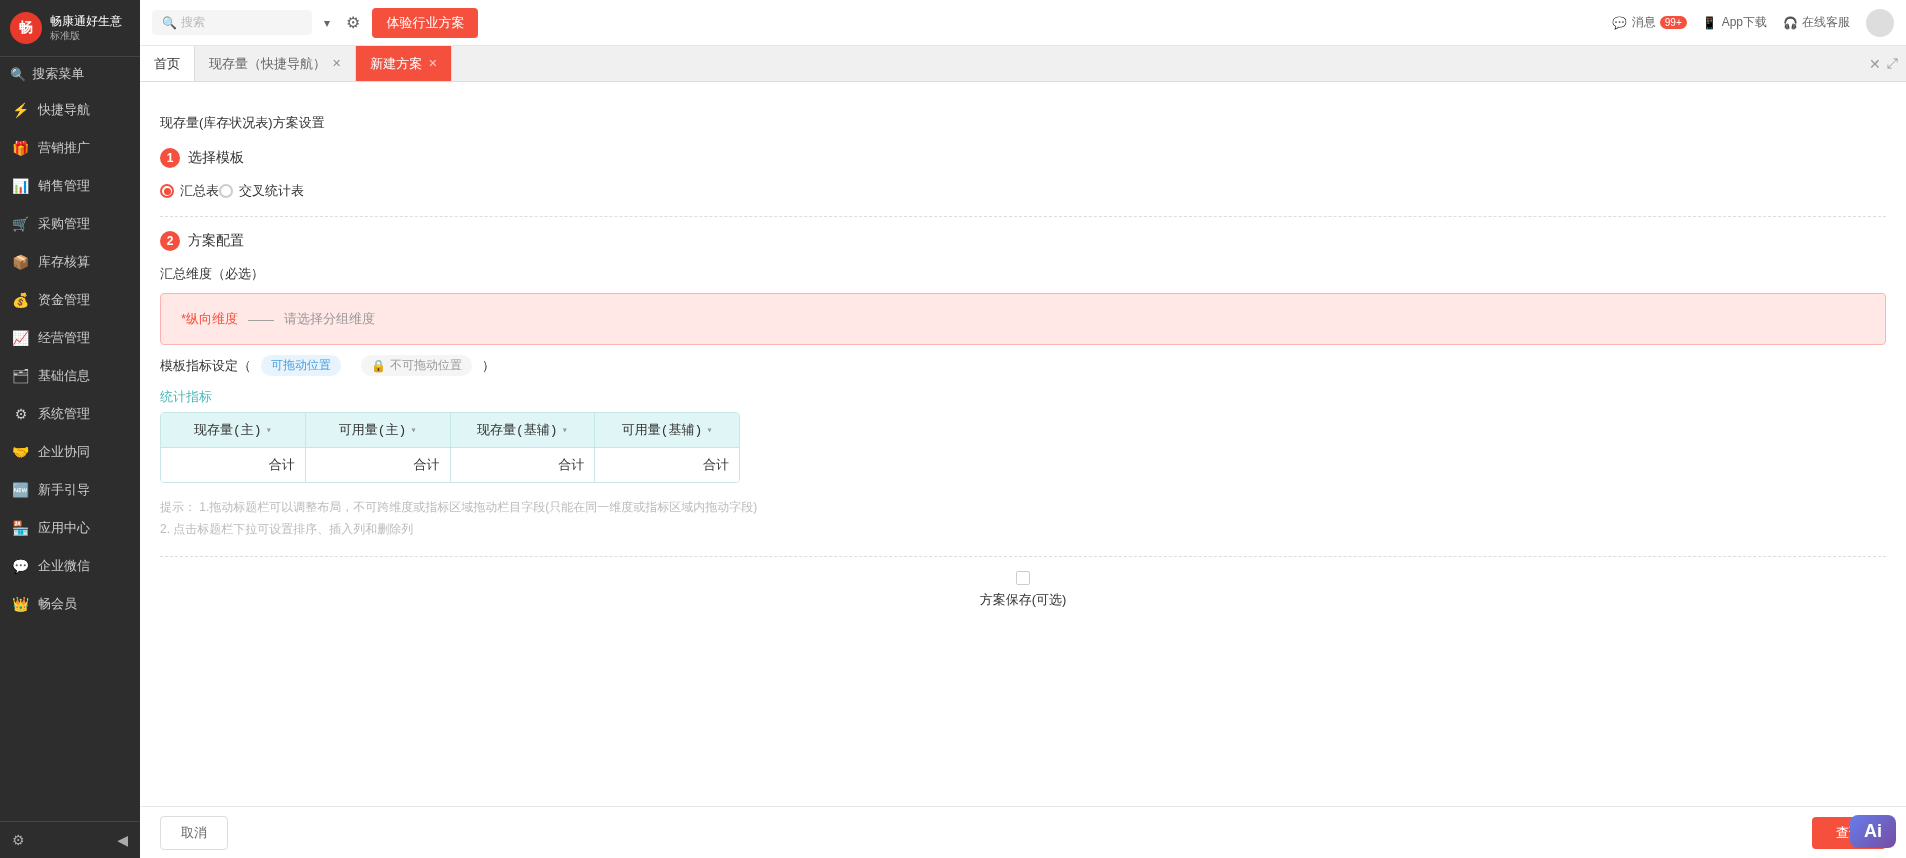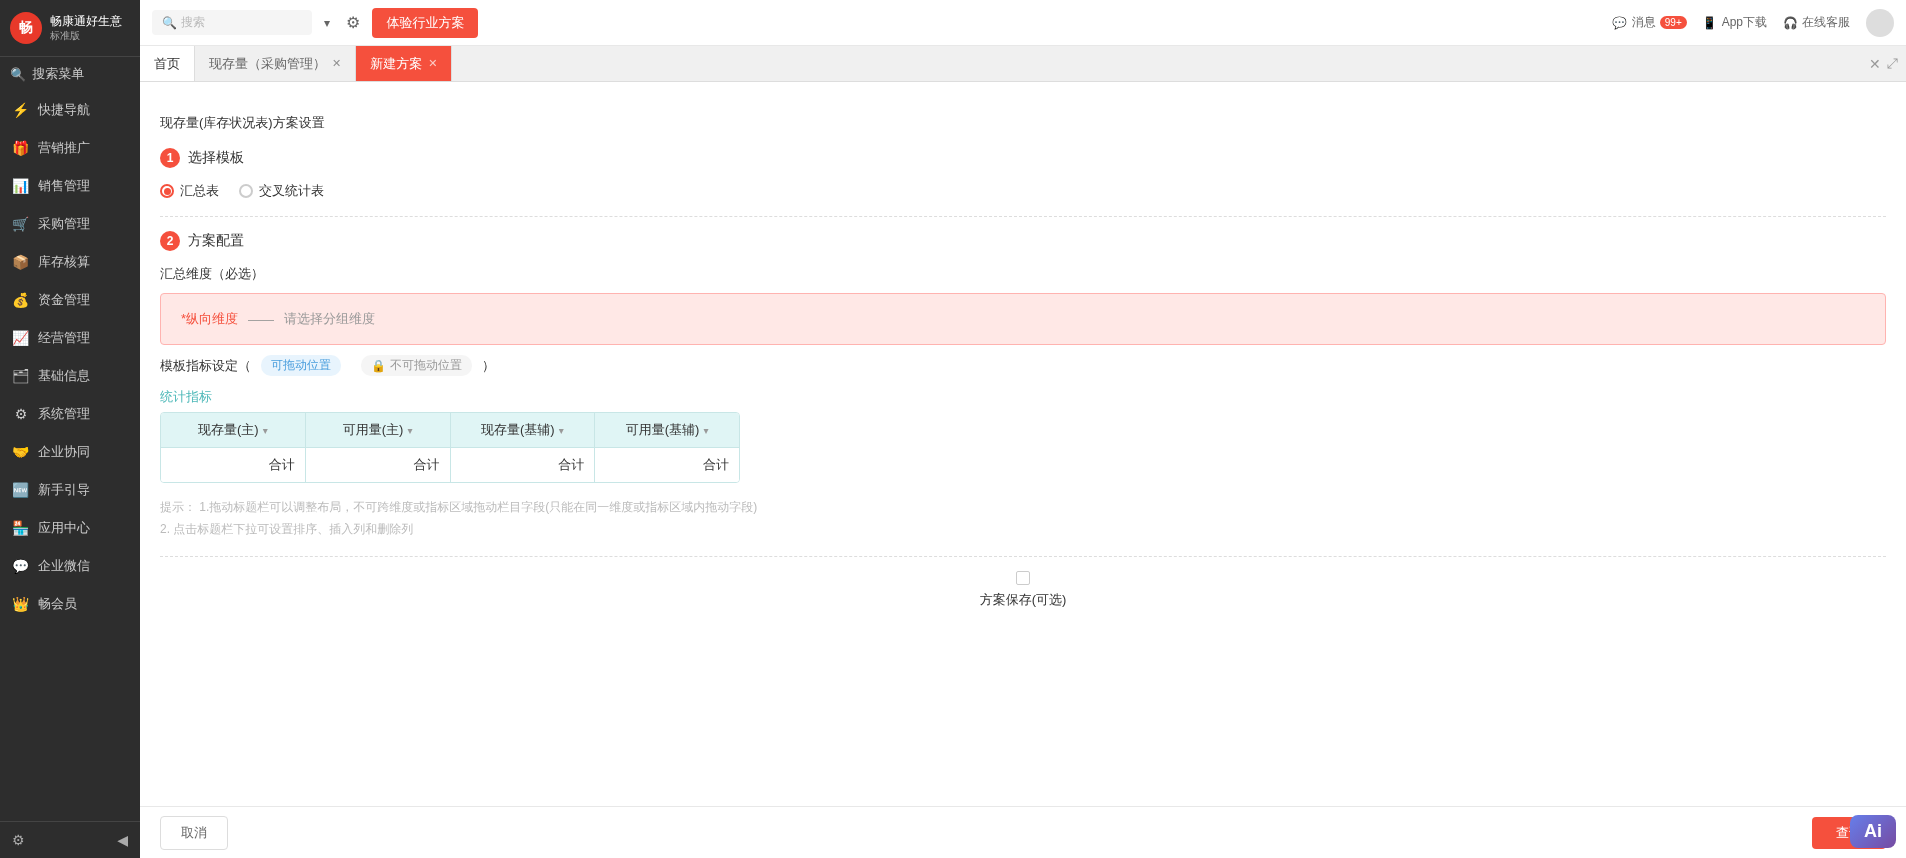--- a/index.html
+++ b/index.html
@@ -117,21 +117,21 @@
     }
     .section-num {
       width: 20px; height: 20px;
       background: #f5503d; color: #fff;
       border-radius: 50%; display: flex; align-items: center; justify-content: center;
       font-size: 12px; font-weight: bold; flex-shrink: 0;
     }
     .section-title { font-size: 14px; color: #333; font-weight: 500; }
 
     
-    .template-options { display: flex; align-items: center; gap: 20px; }
+    .template-options { display: flex; align-items: center; }
     .radio-option { display: flex; align-items: center; gap: 6px; cursor: pointer; color: #333; font-size: 13px; }
     .radio-circle {
       width: 14px; height: 14px; border-radius: 50%;
       border: 2px solid #ccc;
       display: flex; align-items: center; justify-content: center;
     }
     .radio-circle.checked { border-color: #f5503d; }
     .radio-circle.checked::after {
       content: ''; width: 7px; height: 7px;
       background: #f5503d; border-radius: 50%;
@@ -165,21 +165,21 @@
     .non-draggable-badge {
       background: #f5f5f5; color: #999;
       border-radius: 10px; padding: 2px 10px; font-size: 12px;
       display: flex; align-items: center; gap: 4px;
     }
 
     
     .stats-section { margin-bottom: 14px; }
     .stats-label { color: #4db8b8; font-size: 13px; margin-bottom: 6px; }
     .stats-table { border: 1px solid #c8e6e6; border-radius: 4px; overflow: hidden; width: 580px; }
-    .stats-table-header { display: flex; background: #e0f5f5; }
+    .stats-table-header { display: flex; background: #e0f5f5; font-family: Liberation Mono, monospace; }
     .stats-table-header .col {
       flex: 1; padding: 8px 10px;
       display: flex; align-items: center; justify-content: center; gap: 4px;
       font-size: 13px; color: #333;
       border-right: 1px solid #c8e6e6;
     }
     .stats-table-header .col:last-child { border-right: none; }
     .stats-table-body { display: flex; background: #fff; }
     .stats-table-body .col {
       flex: 1; padding: 8px 10px;
@@ -333,21 +333,21 @@
       </div>
       <div class="topbar-avatar"></div>
     </div>
   </div>
 
   <div class="tabs-bar">
     <div class="tab-item">
       <span>首页</span>
     </div>
     <div class="tab-item">
-      <span>现存量（采购管理）</span>
+      <span>现存量（快捷导航）</span>
       <span class="tab-close">✕</span>
     </div>
     <div class="tab-item active">
       <span>新建方案</span>
       <span class="tab-close">✕</span>
     </div>
     <div style="flex:1; display:flex; justify-content:flex-end; align-items:center; padding-right:8px; gap:6px;">
       <span style="cursor:pointer; color:#999; font-size:14px;">✕</span>
       <span style="cursor:pointer; color:#999; font-size:14px;">⤢</span>
     </div>

